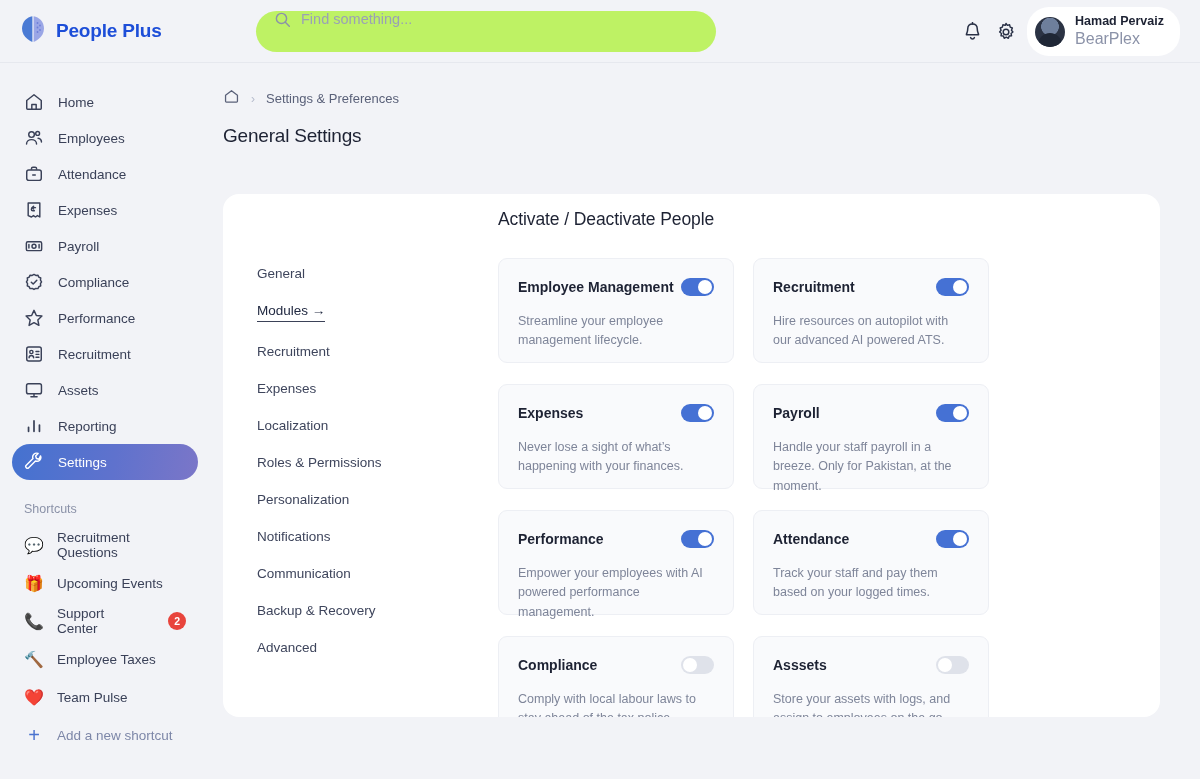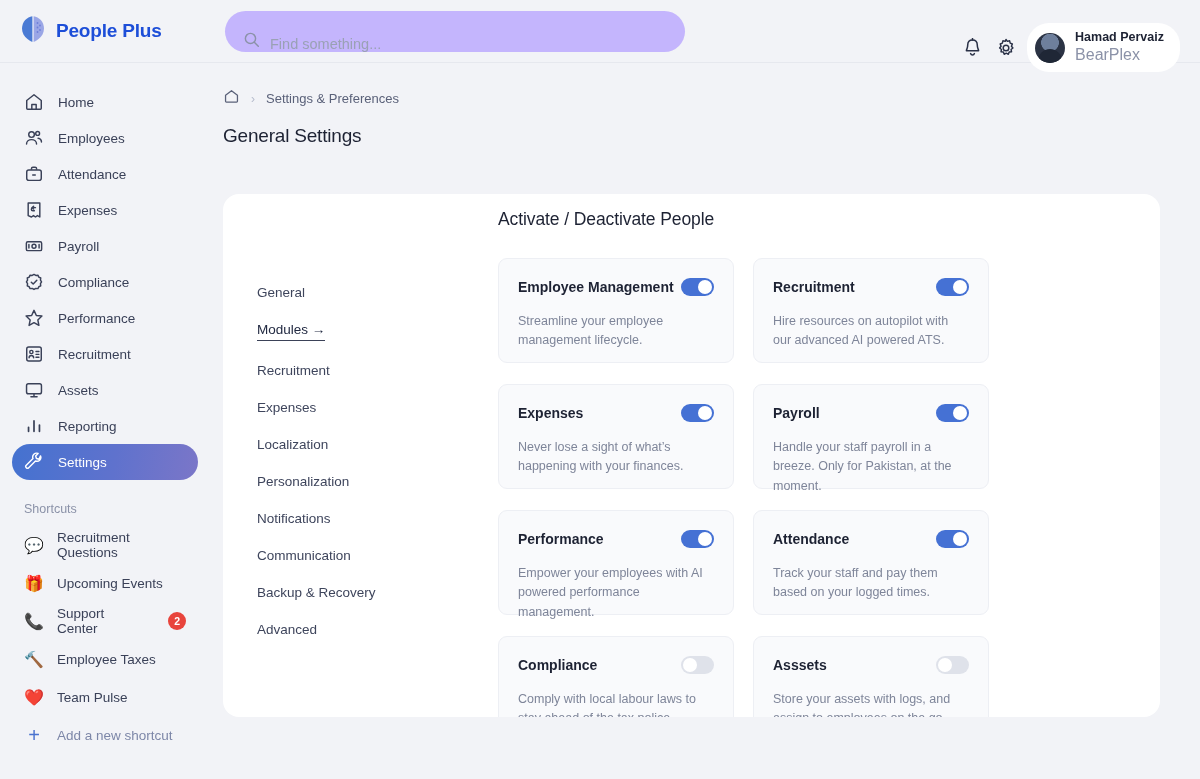--- a/index.html
+++ b/index.html
@@ -16,35 +16,35 @@
     position: absolute; top: 0; left: 0;
     width: 1200px; height: 63px;
     background: #f2f3f7;
     border-bottom: 1px solid #e6e8ee;
     display: flex; align-items: center;
   }
   .brand { display: flex; align-items: center; gap: 10px; margin-left: 20px; width: 210px; }
   .brand-name { font-size: 19px; font-weight: 700; color: #1d4ed8; letter-spacing: -0.2px; }
 
   .search-wrap {
-    position: absolute; left: 225px; top: 11px;
+    position: absolute; left: 256px; top: 11px;
     width: 460px; height: 41px;
-    background: #c4b5fd; border-radius: 21px;
-    display: flex; align-items: flex-end; gap: 10px;
+    background: #bef264; border-radius: 21px;
+    display: flex; align-items: flex-start; gap: 10px;
     padding: 0 18px;
   }
   .search-input {
     border: none; outline: none; background: transparent;
     font-family: "Liberation Sans", sans-serif;
     font-size: 14.5px; color: #4a5068; width: 100%;
   }
   .search-input::placeholder { color: #9aa1b5; }
 
   .header-right {
-    position: absolute; right: 20px; top: 16px; height: 63px;
+    position: absolute; right: 20px; top: 0; height: 63px;
     display: flex; align-items: center; gap: 8px;
   }
   .icon-btn {
     width: 26px; height: 26px; display: flex;
     align-items: center; justify-content: center; cursor: pointer;
   }
   .user-chip {
     display: flex; align-items: center; gap: 10px;
     background: #ffffff; border-radius: 22px;
     padding: 7px 16px 7px 8px; cursor: pointer;
@@ -384,20 +384,21 @@
 
 <div class="panel">
   <div class="panel-inner">
 
     <div class="settings-nav">
       <div class="sn-row"><span class="sn-item">General</span></div>
       <div class="sn-row"><span class="sn-item active">Modules →</span></div>
       <div class="sn-row"><span class="sn-item">Recruitment</span></div>
       <div class="sn-row"><span class="sn-item">Expenses</span></div>
       <div class="sn-row"><span class="sn-item">Localization</span></div>
+      <div class="sn-row"><span class="sn-item">Roles &amp; Permissions</span></div>
       <div class="sn-row"><span class="sn-item">Personalization</span></div>
       <div class="sn-row"><span class="sn-item">Notifications</span></div>
       <div class="sn-row"><span class="sn-item">Communication</span></div>
       <div class="sn-row"><span class="sn-item">Backup &amp; Recovery</span></div>
       <div class="sn-row"><span class="sn-item">Advanced</span></div>
     </div>
 
     <div class="sn-divider"></div>
 
     <div class="modules">

